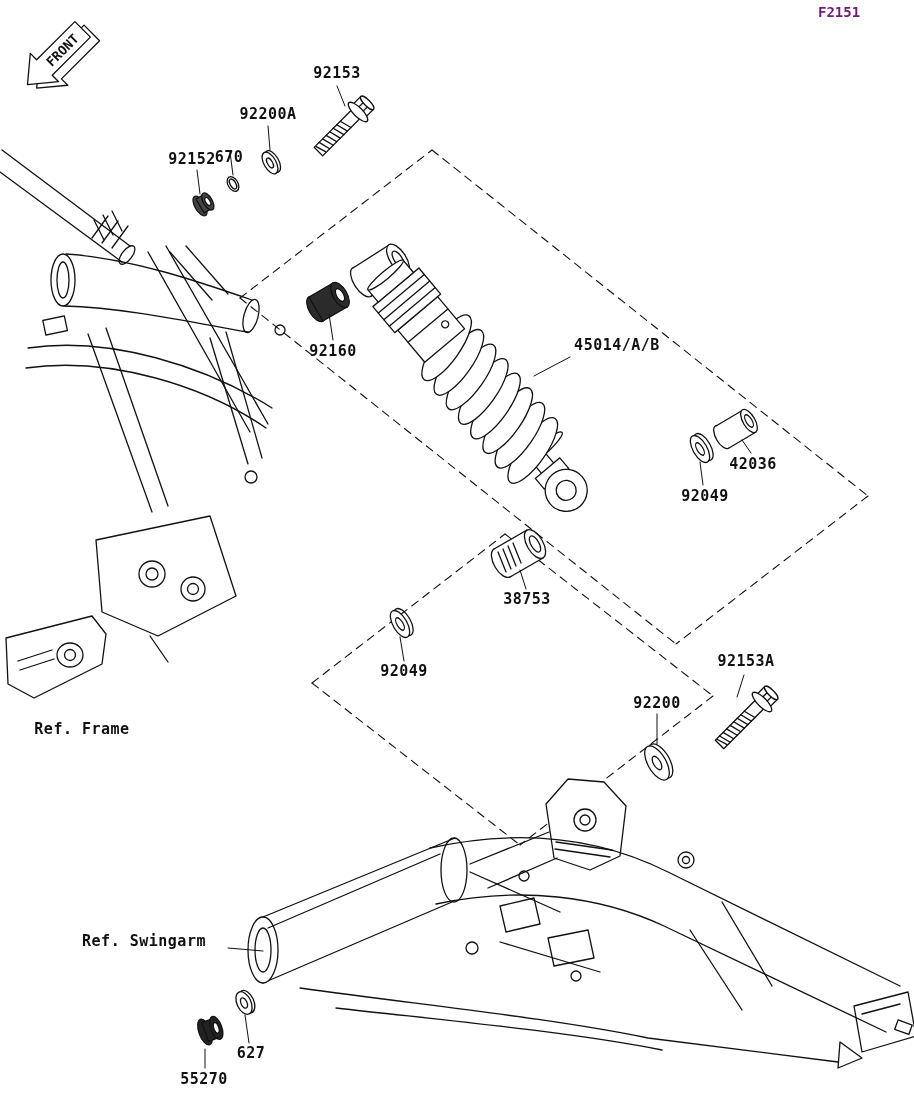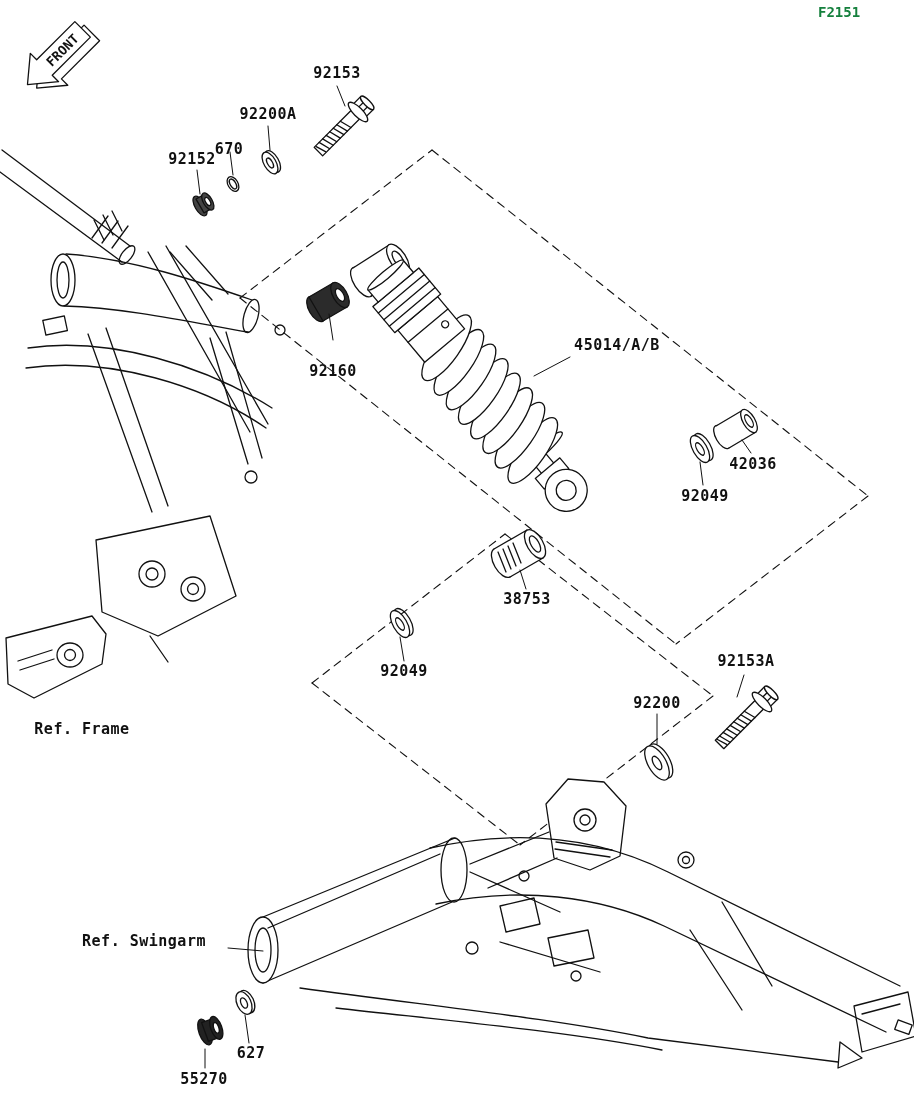--- a/index.html
+++ b/index.html
@@ -6,21 +6,21 @@
   .canvas{
     position:relative;width:914px;height:1103px;background:#ffffff;
     font-family:"DejaVu Sans Mono", monospace;overflow:hidden;
   }
   .canvas svg{position:absolute;left:0;top:0;}
   .plabel{
     position:absolute;transform:translateX(-50%);white-space:nowrap;
     font-weight:bold;font-size:15px;color:#111;letter-spacing:.5px;
   }
   .figcode{
-    position:absolute;left:818px;top:4px;font-weight:bold;font-size:14px;color:#15803d;
+    position:absolute;left:818px;top:4px;font-weight:bold;font-size:14px;color:#701a75;
   }
 </style>
 </head>
 <body>
 
 <div class="canvas">
 
 <svg width="914" height="1103" viewBox="0 0 914 1103">
   <g stroke="#111" fill="none" stroke-width="1.3" stroke-linecap="round" stroke-linejoin="round">
 
@@ -243,23 +243,23 @@
       <text x="3" y="5" text-anchor="middle" font-size="13" font-weight="bold" font-family="DejaVu Sans Mono, monospace" fill="#111" stroke="none">FRONT</text>
     </g>
 
   </g>
 </svg>
 
 <div class="figcode">F2151</div>
 
 <div class="plabel" style="left:337px;top:64px">92153</div>
 <div class="plabel" style="left:268px;top:105px">92200A</div>
-<div class="plabel" style="left:229px;top:140px">670</div>
+<div class="plabel" style="left:229px;top:148px">670</div>
 <div class="plabel" style="left:192px;top:150px">92152</div>
-<div class="plabel" style="left:333px;top:362px">92160</div>
+<div class="plabel" style="left:333px;top:342px">92160</div>
 <div class="plabel" style="left:617px;top:336px">45014/A/B</div>
 <div class="plabel" style="left:753px;top:455px">42036</div>
 <div class="plabel" style="left:705px;top:487px">92049</div>
 <div class="plabel" style="left:527px;top:590px">38753</div>
 <div class="plabel" style="left:404px;top:662px">92049</div>
 <div class="plabel" style="left:746px;top:652px">92153A</div>
 <div class="plabel" style="left:657px;top:694px">92200</div>
 <div class="plabel" style="left:251px;top:1044px">627</div>
 <div class="plabel" style="left:204px;top:1070px">55270</div>
 

